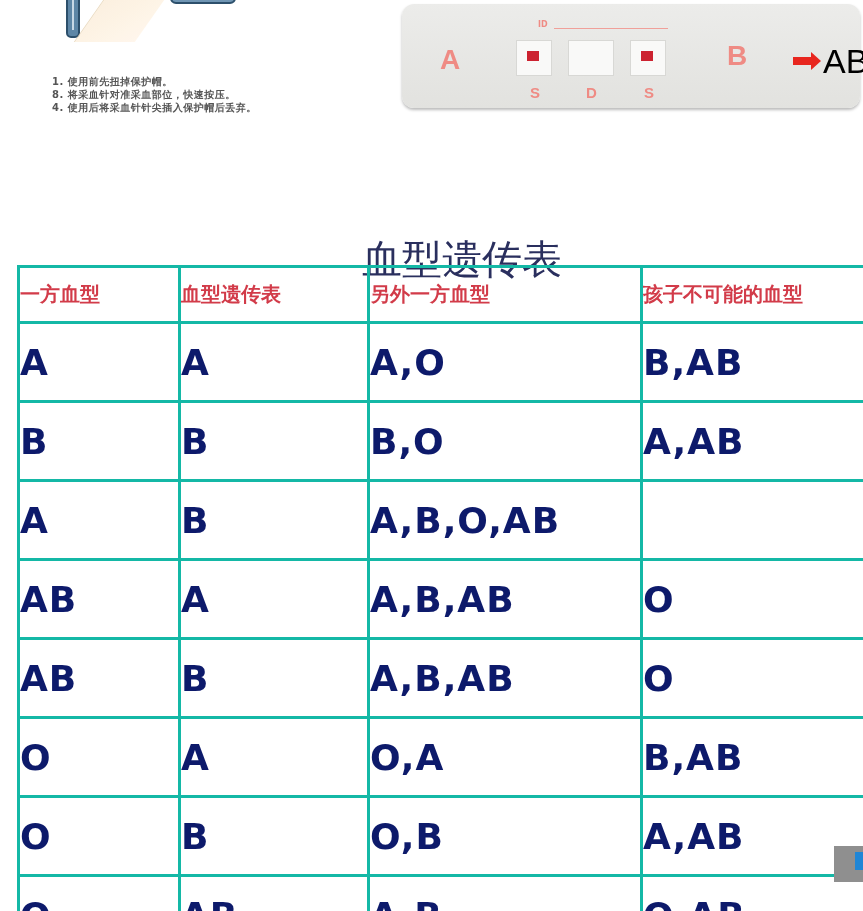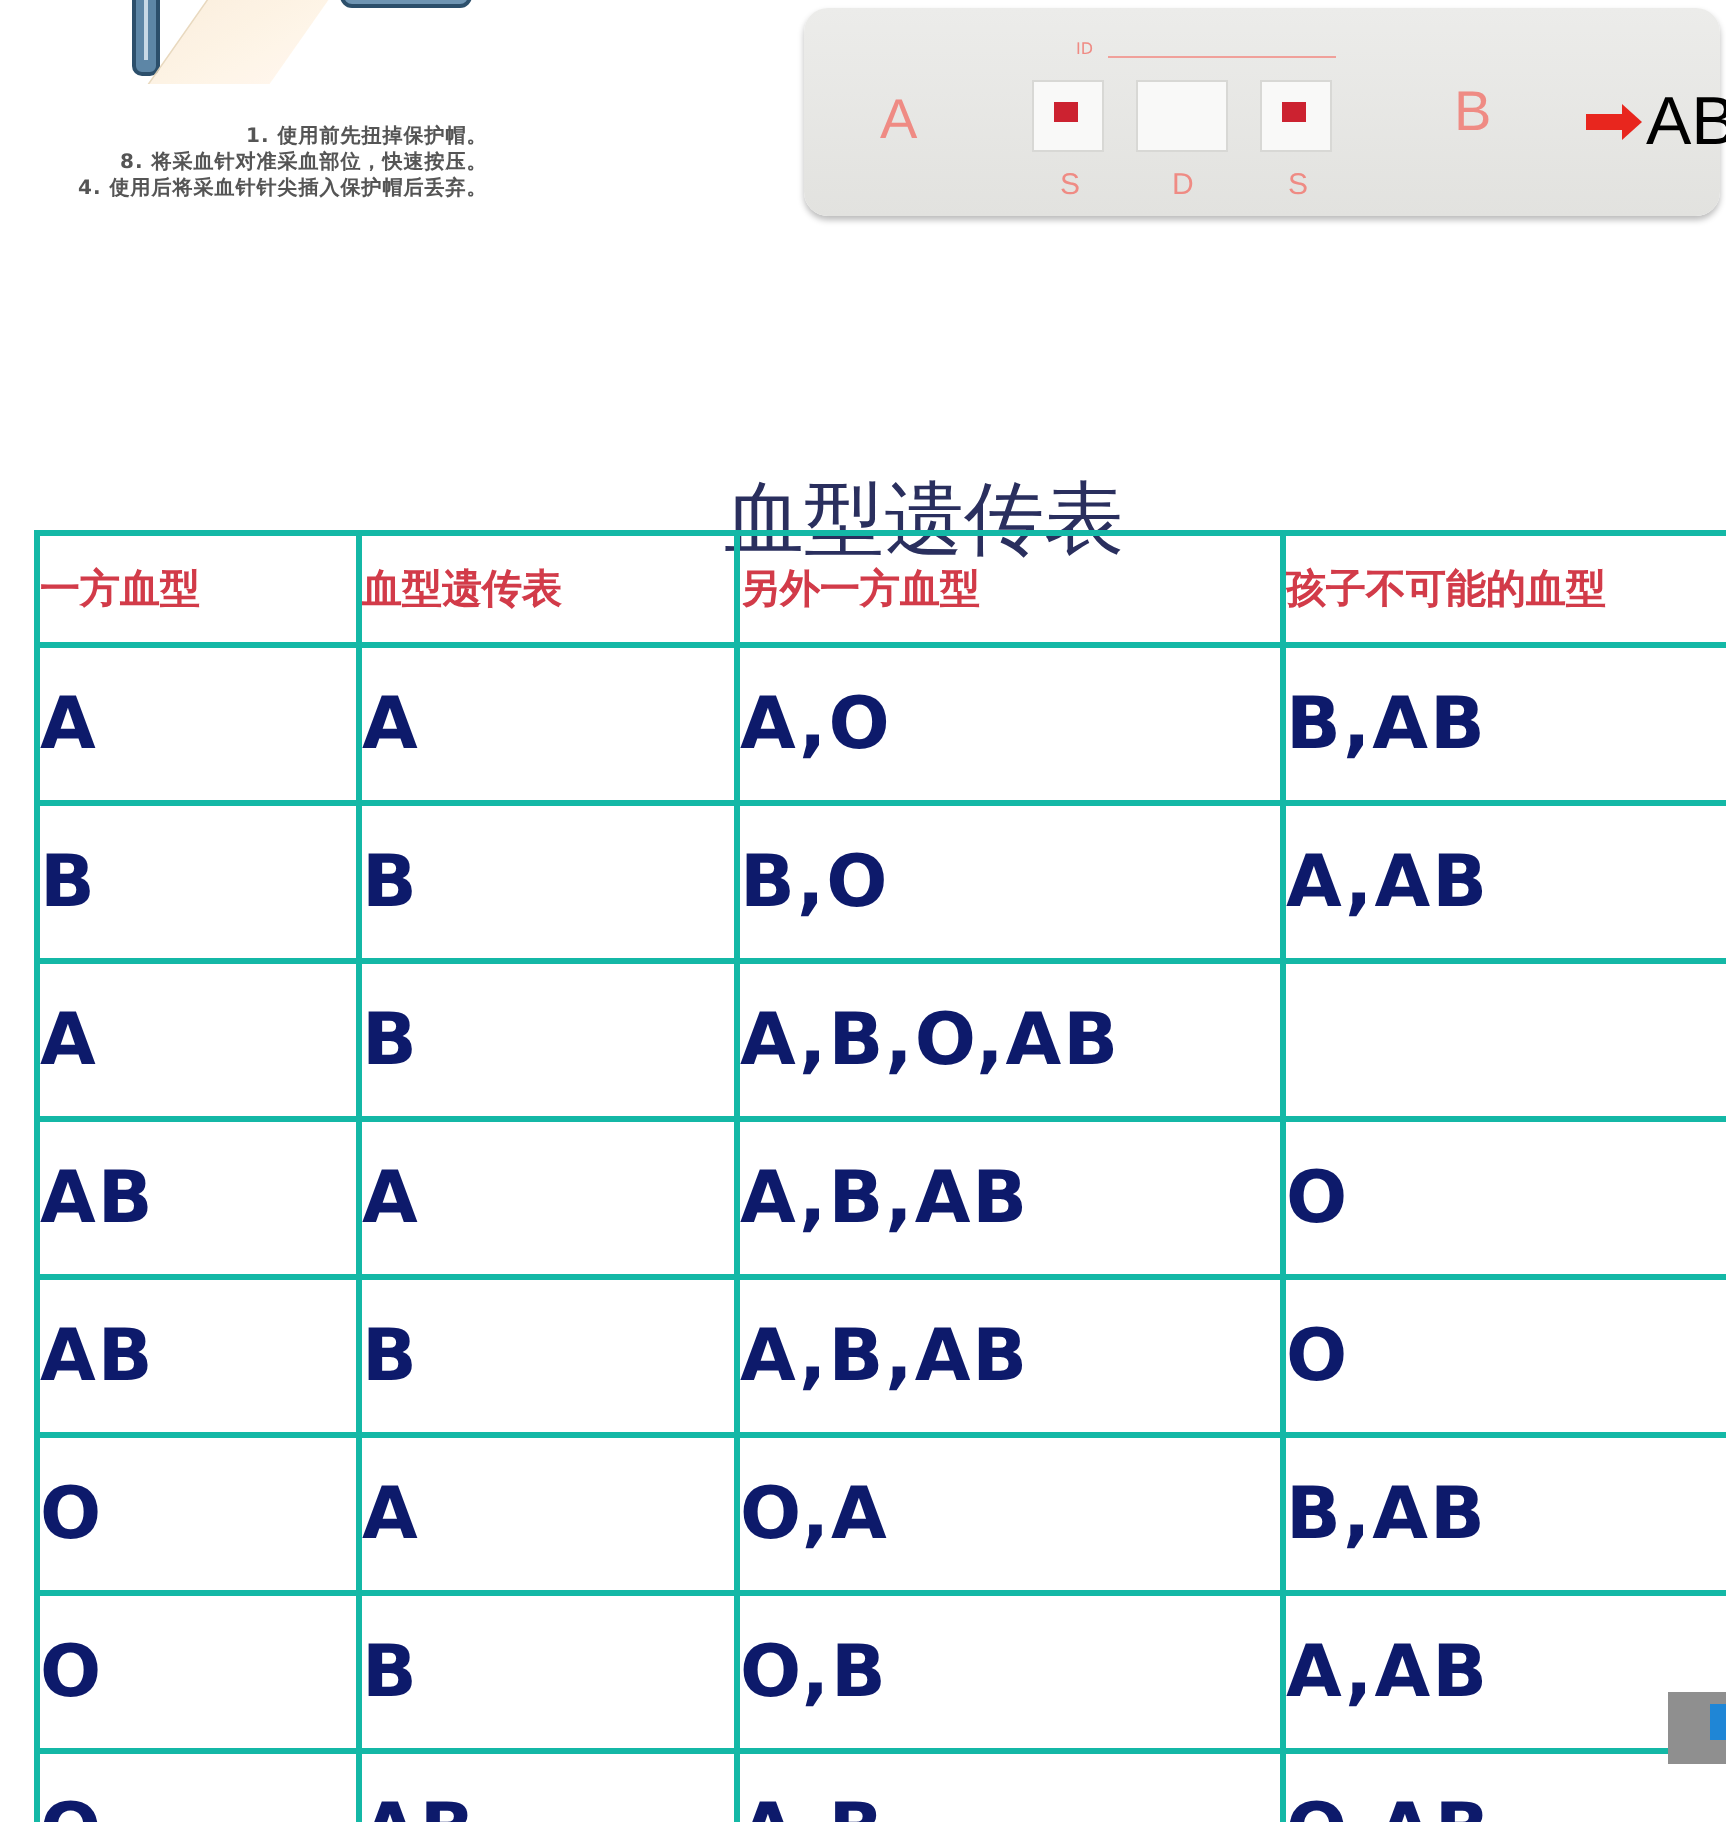--- a/index.html
+++ b/index.html
@@ -23,30 +23,30 @@
       background: linear-gradient(135deg, #fbeedb, #fff6ea);
       transform: skewX(-35deg); border-left: 1px solid #e7d5b8;
       opacity: .9;
     }
     .device-top {
       position: absolute; left: 170px; top: -8px; width: 66px; height: 12px;
       background: #6f95b3; border: 2px solid #2c4f6b; border-radius: 0 0 6px 6px;
       box-sizing: border-box;
     }
     .instructions {
-      position: absolute; left: 37px; top: 60px; margin: 2px; padding: 0; list-style: none;
+      position: absolute; left: 37px; top: 60px; margin: 15px; padding: 0; list-style: none;
       font-size: 10px; line-height: 13px; color: #555; font-weight: bold;
       letter-spacing: 0.5px;
-      text-align: right;
     }
     
     .card {
       position: absolute; left: 402px; top: 4px; width: 458px; height: 104px;
       background: linear-gradient(#ececea, #e2e2df); border-radius: 12px;
       box-shadow: 0 2px 3px #bbb;
+      font-weight: bold;
     }
     .card .lbl {
       position: absolute; color: #ef8b84; font-size: 28px; font-family: "Liberation Sans", sans-serif;
     }
     .card .lbl-a { left: 38px; top: 40px; }
     .card .lbl-b { left: 325px; top: 36px; }
     .card .well {
       position: absolute; top: 36px; width: 36px; height: 36px; background: #f9f9f8;
       border: 1px solid #d8d8d5; box-sizing: border-box;
     }

